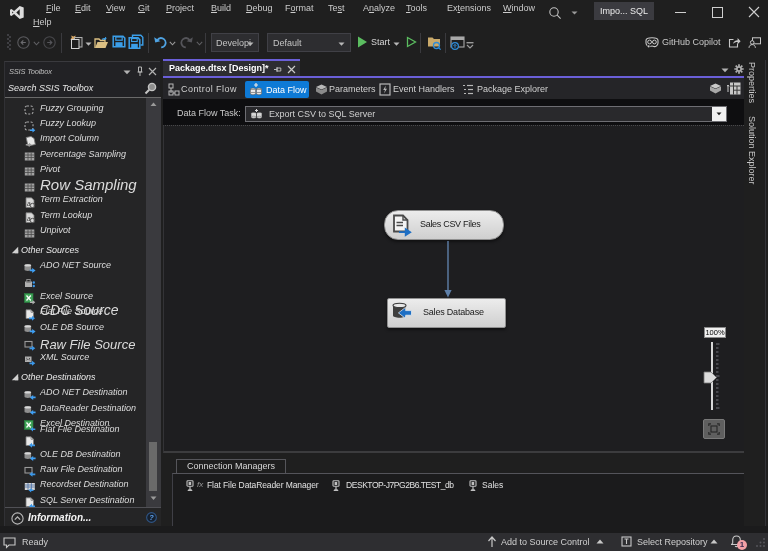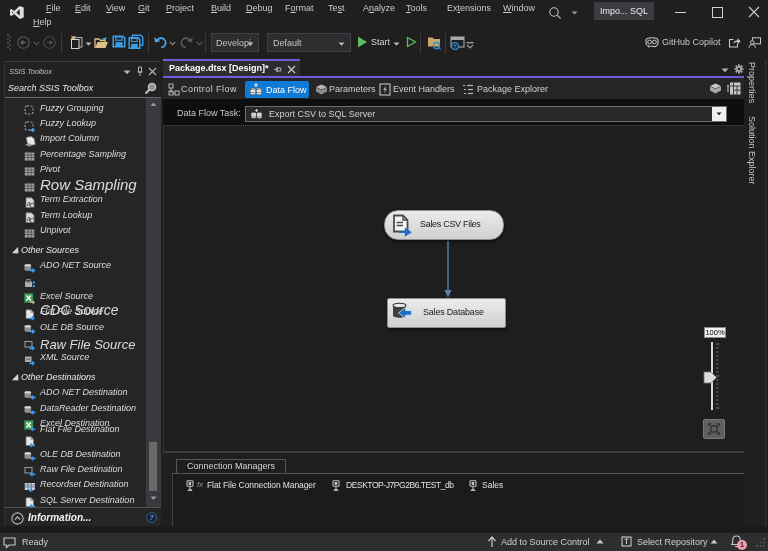--- a/index.html
+++ b/index.html
@@ -587,21 +587,21 @@
 <div class="abs" style="left:176px;top:459px;width:110px;height:14px;border:1px solid #55555a;border-bottom:none;background:#1e1e1e;color:#d6d6d6;font-size:9px;line-height:13px;text-align:center;white-space:nowrap;">Connection Managers</div>
 <div class="abs" style="left:172px;top:473px;width:578px;height:54px;background:#1b1b1c;border:1px solid #3f3f46;border-top:1px solid #54545a;">
 
   <svg class="abs" style="left:13px;top:6px" width="8" height="12" viewBox="0 0 8 12">
     <rect x="1" y="0.8" width="6" height="5.4" rx="0.8" fill="none" stroke="#c0c0c0" stroke-width="1.1"></rect>
     <rect x="2.6" y="2" width="2.6" height="3" fill="#c0c0c0"></rect>
     <path d="M4 6.2 L4 9" stroke="#c0c0c0" stroke-width="1.2"></path>
     <path d="M1.6 11 C1.6 9.8 2.6 9 4 9 C5.4 9 6.4 9.8 6.4 11 Z" fill="#c0c0c0"></path>
   </svg>
   <div class="abs" style="left:24px;top:6px;color:#9a9a9a;font-size:8px;font-style:italic;white-space:nowrap;">fx</div>
-  <div class="abs" style="left:34px;top:6px;color:#e2e2e2;font-size:8.5px;letter-spacing:-0.1px;white-space:nowrap;">Flat File Connection Manager</div>
+  <div class="abs" style="left:34px;top:6px;color:#e2e2e2;font-size:8.5px;letter-spacing:-0.1px;white-space:nowrap;">Flat File DataReader Manager</div>
 
   <svg class="abs" style="left:159px;top:6px" width="8" height="12" viewBox="0 0 8 12">
     <rect x="1" y="0.8" width="6" height="5.4" rx="0.8" fill="none" stroke="#c0c0c0" stroke-width="1.1"></rect>
     <rect x="2.6" y="2" width="2.6" height="3" fill="#c0c0c0"></rect>
     <path d="M4 6.2 L4 9" stroke="#c0c0c0" stroke-width="1.2"></path>
     <path d="M1.6 11 C1.6 9.8 2.6 9 4 9 C5.4 9 6.4 9.8 6.4 11 Z" fill="#c0c0c0"></path>
   </svg>
   <div class="abs" style="left:173px;top:6px;color:#e2e2e2;font-size:8.5px;letter-spacing:-0.45px;white-space:nowrap;">DESKTOP-J7PG2B6.TEST_db</div>
 
   <svg class="abs" style="left:296px;top:6px" width="8" height="12" viewBox="0 0 8 12">

